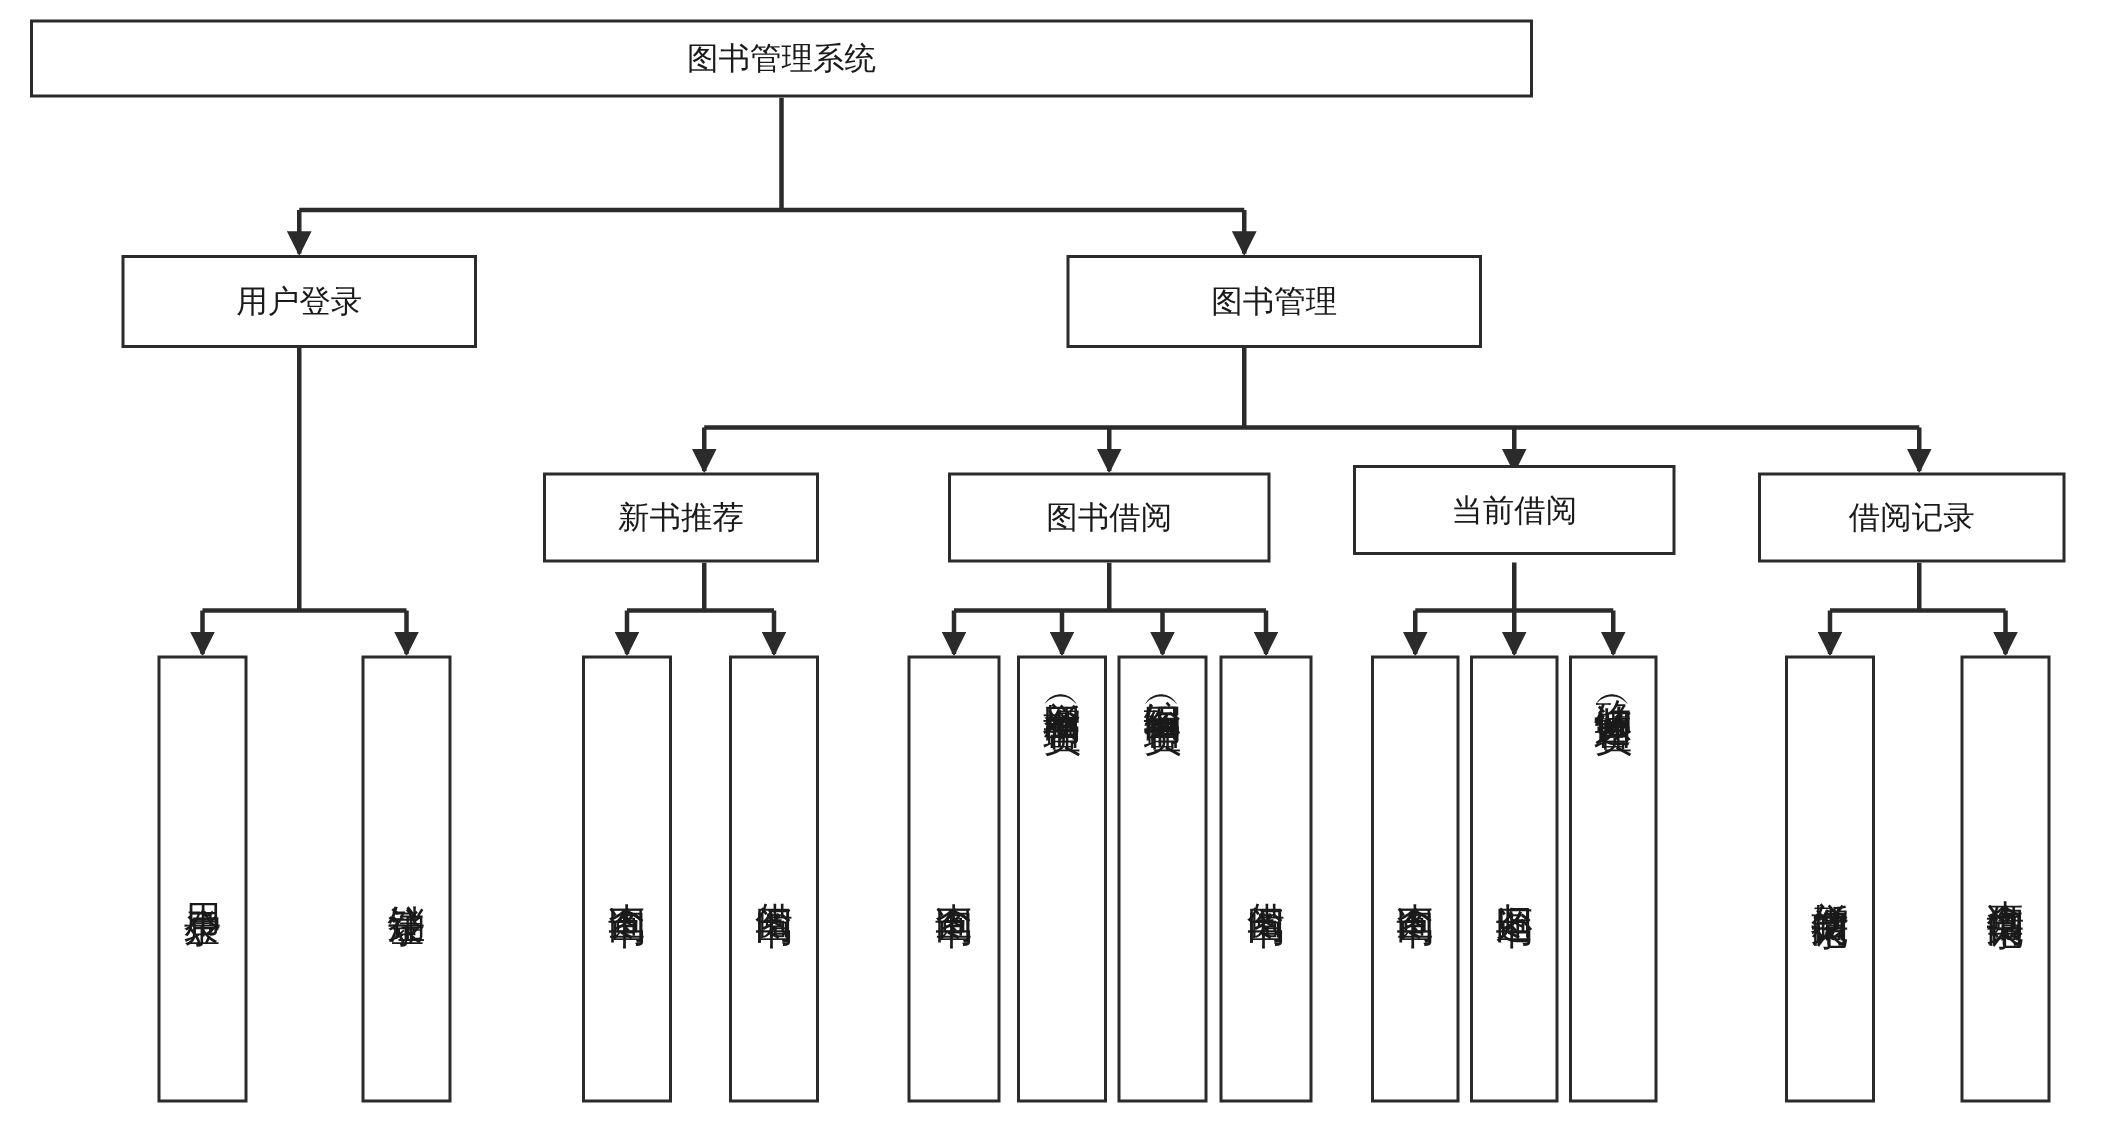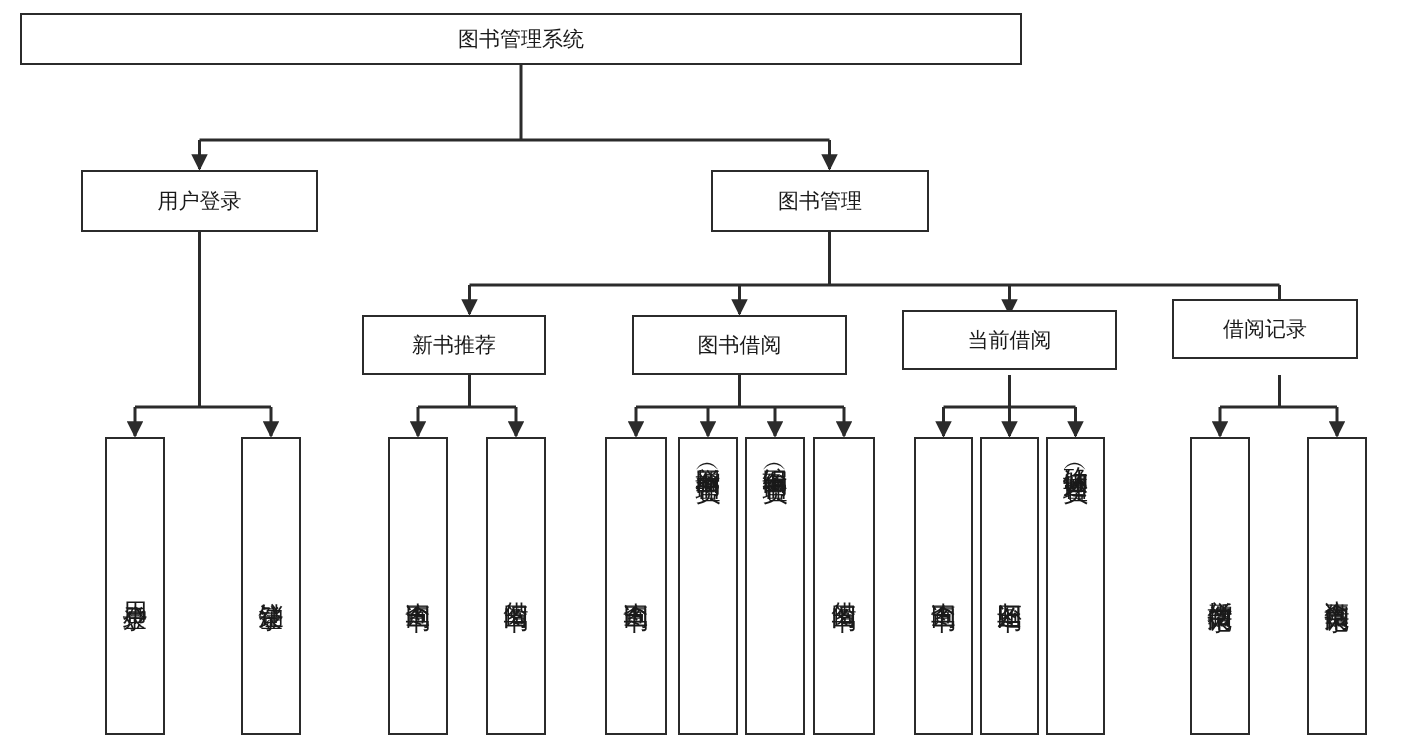--- a/index.html
+++ b/index.html
@@ -118,33 +118,33 @@
       </g>
   </svg>
 
   <div id="nodes-layer">
       <div class="node-box h-node" style="left: 20px; top: 13px; width: 1002px; height: 52px;">
         <span class="node-label">图书管理系统</span>
       </div>
       <div class="node-box h-node" style="left: 81px; top: 170px; width: 237px; height: 62px;">
         <span class="node-label">用户登录</span>
       </div>
-      <div class="node-box h-node" style="left: 711px; top: 170px; width: 218px; height: 62px;">
+      <div class="node-box h-node" style="left: 711px; top: 170px; width: 277px; height: 62px;">
         <span class="node-label">图书管理</span>
       </div>
       <div class="node-box h-node" style="left: 362px; top: 315px; width: 184px; height: 60px;">
         <span class="node-label">新书推荐</span>
       </div>
       <div class="node-box h-node" style="left: 632px; top: 315px; width: 215px; height: 60px;">
         <span class="node-label">图书借阅</span>
       </div>
       <div class="node-box h-node" style="left: 902px; top: 310px; width: 215px; height: 60px;">
         <span class="node-label">当前借阅</span>
       </div>
-      <div class="node-box h-node" style="left: 1172px; top: 299px; width: 186px; height: 60px;">
+      <div class="node-box h-node" style="left: 1172px; top: 315px; width: 205px; height: 60px;">
         <span class="node-label">借阅记录</span>
       </div>
       <div class="node-box v-node center-v" style="left: 105px; top: 437px; width: 60px; height: 298px;">
         <span class="node-label">用户登录</span>
       </div>
       <div class="node-box v-node center-v" style="left: 241px; top: 437px; width: 60px; height: 298px;">
         <span class="node-label">注销登录</span>
       </div>
       <div class="node-box v-node center-v" style="left: 388px; top: 437px; width: 60px; height: 298px;">
         <span class="node-label">查询图书</span>

